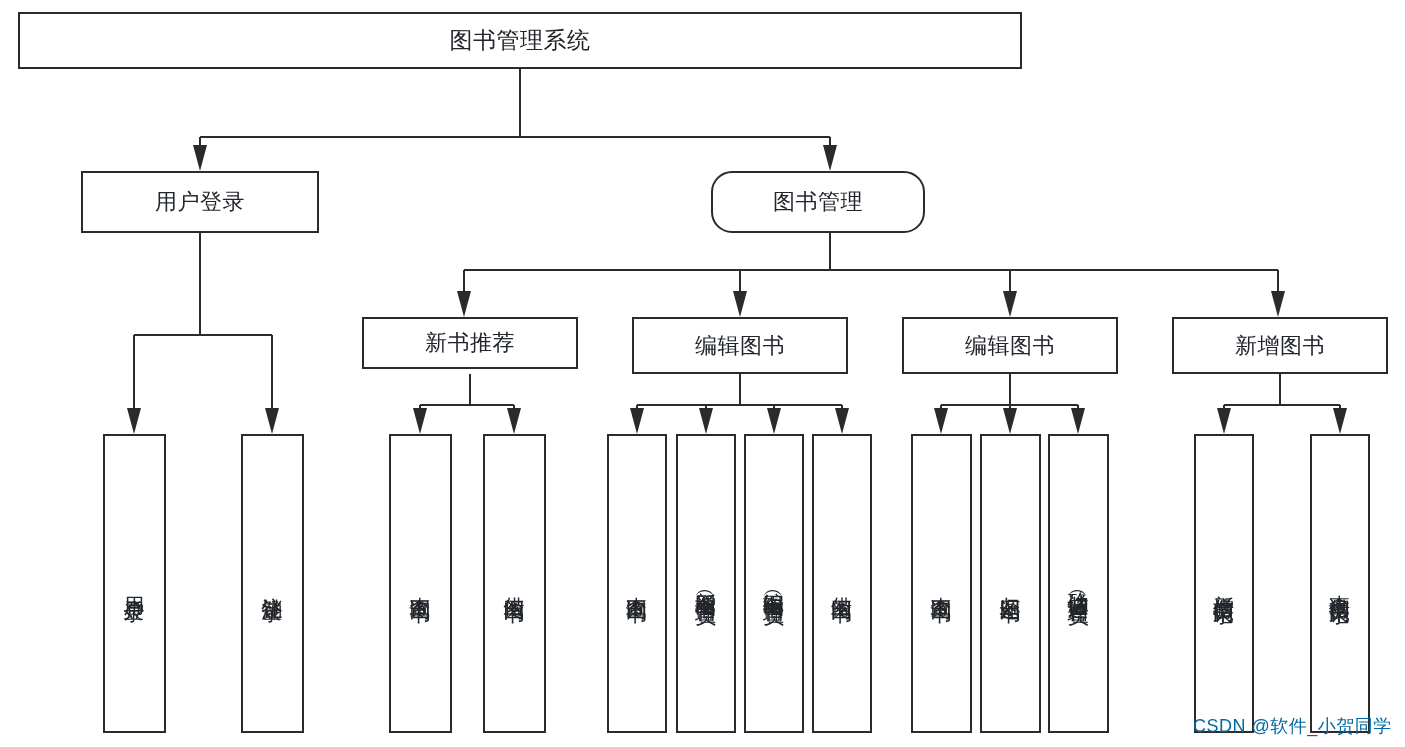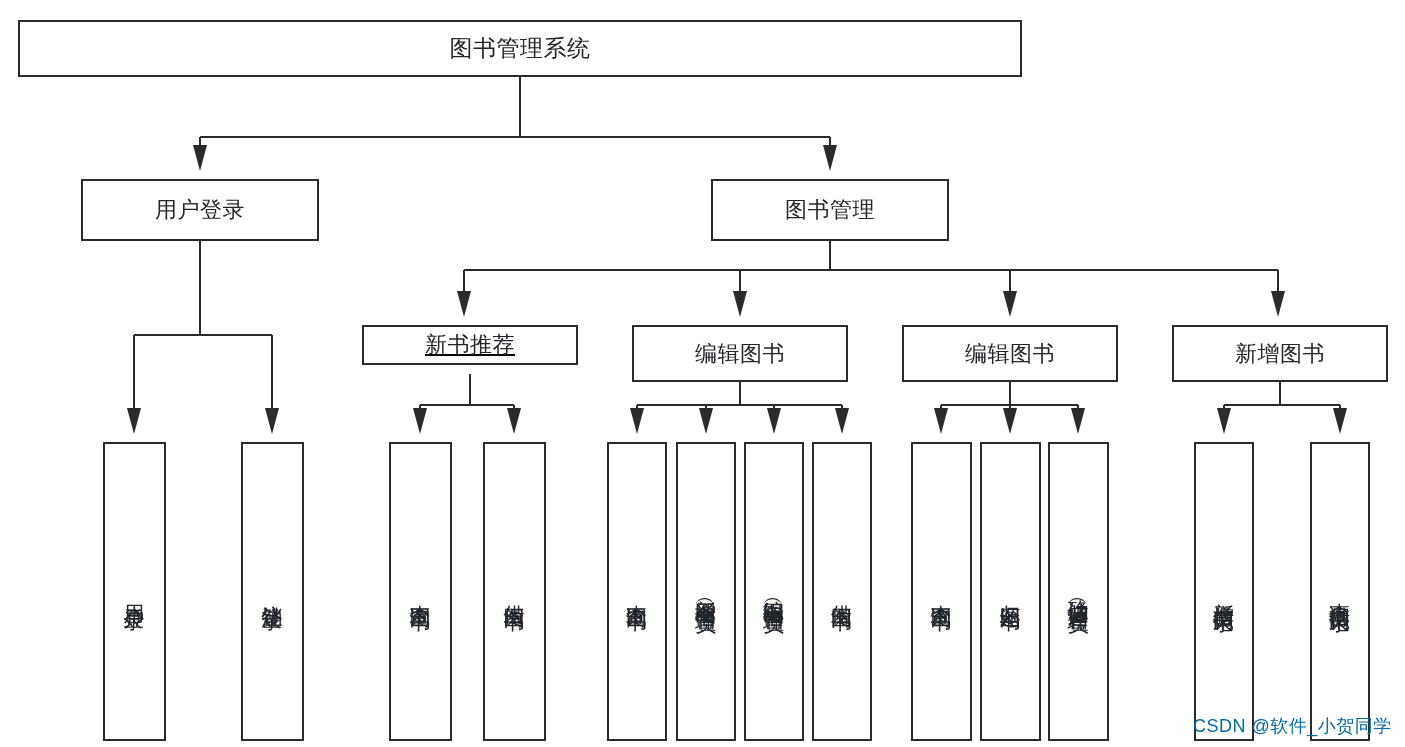--- a/index.html
+++ b/index.html
@@ -30,21 +30,20 @@
   }
   .node-box {
     position: absolute;
     box-sizing: border-box;
     background: #ffffff;
     border: 2px solid #2b2b2b;
     display: flex;
     align-items: center;
     justify-content: center;
     overflow: hidden;
-    margin-top: 8px;
   }
   .node-label {
     color: #22262b;
     font-family: "Liberation Sans", sans-serif;
     font-size: 22px;
     line-height: 1.18;
     letter-spacing: 0.5px;
     white-space: nowrap;
     text-align: center;
   }
@@ -130,26 +129,26 @@
     </svg>
 
   <div class="node-box root" id="node-root" style="left: 18px; top: 12px; width: 1004px; height: 57px;">
     <span class="node-label">图书管理系统</span>
   </div>
 
   <div id="level2-container">
       <div class="node-box" style="left: 81px; top: 171px; width: 238px; height: 62px;">
         <span class="node-label">用户登录</span>
       </div>
-      <div class="node-box" style="left: 711px; top: 171px; width: 238px; height: 62px;">
+      <div class="node-box" style="left: 711px; top: 171px; width: 214px; height: 62px; border-radius: 21px;">
         <span class="node-label">图书管理</span>
       </div>
     </div>
   <div id="level3-container">
-      <div class="node-box" style="left: 362px; top: 317px; width: 216px; height: 40px; text-decoration: underline;">
+      <div class="node-box" style="left: 362px; top: 317px; width: 216px; height: 52px;">
         <span class="node-label">新书推荐</span>
       </div>
       <div class="node-box" style="left: 632px; top: 317px; width: 216px; height: 57px;">
         <span class="node-label">编辑图书</span>
       </div>
       <div class="node-box" style="left: 902px; top: 317px; width: 216px; height: 57px;">
         <span class="node-label">编辑图书</span>
       </div>
       <div class="node-box" style="left: 1172px; top: 317px; width: 216px; height: 57px;">
         <span class="node-label">新增图书</span>

